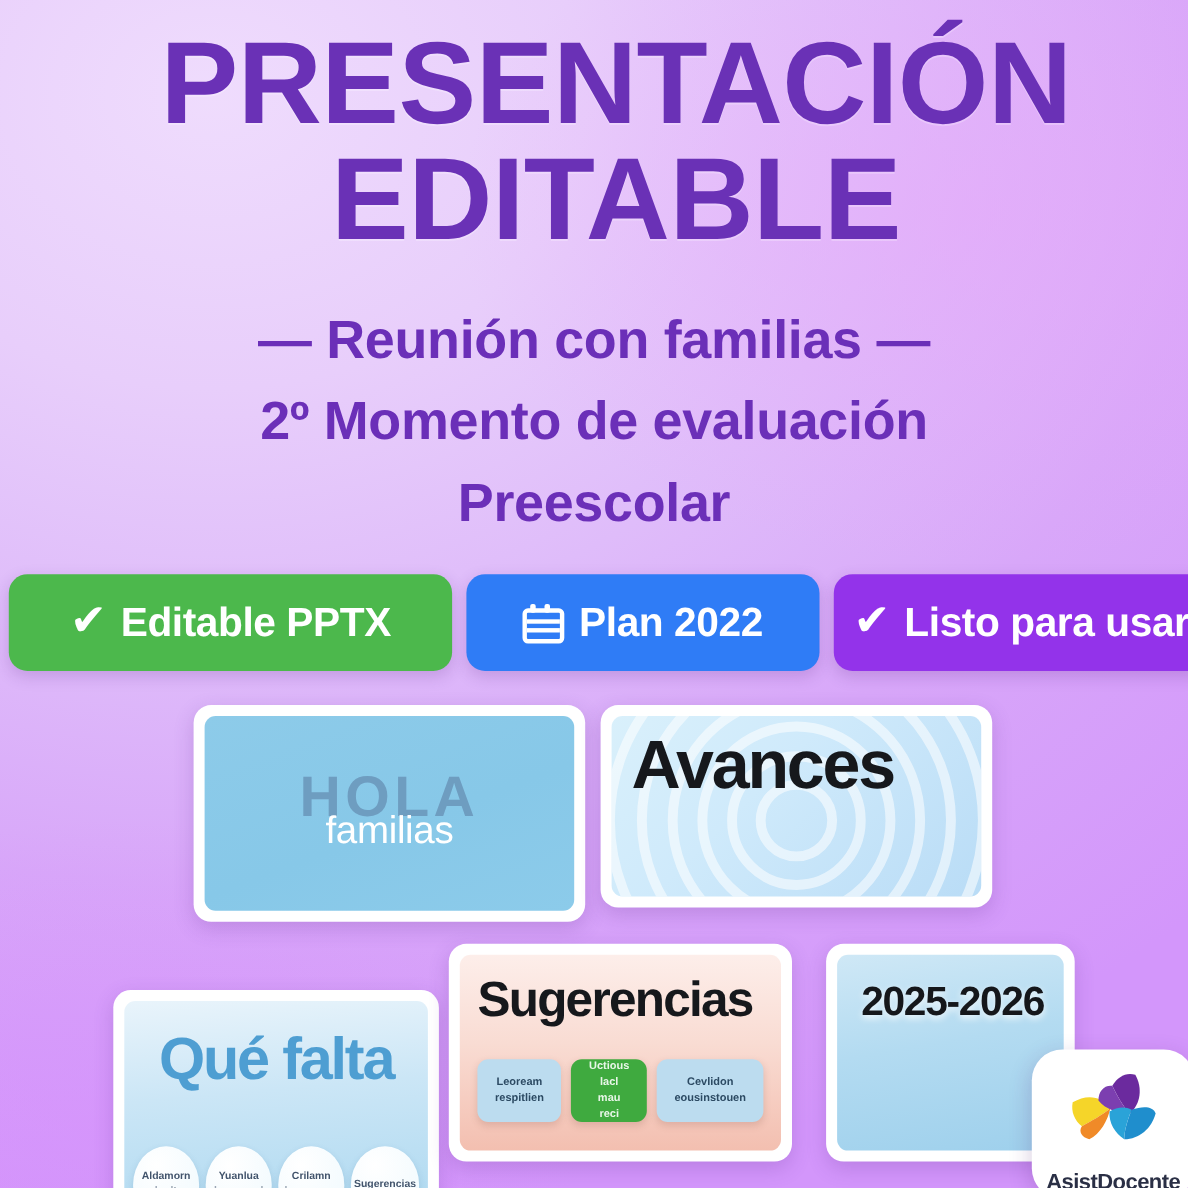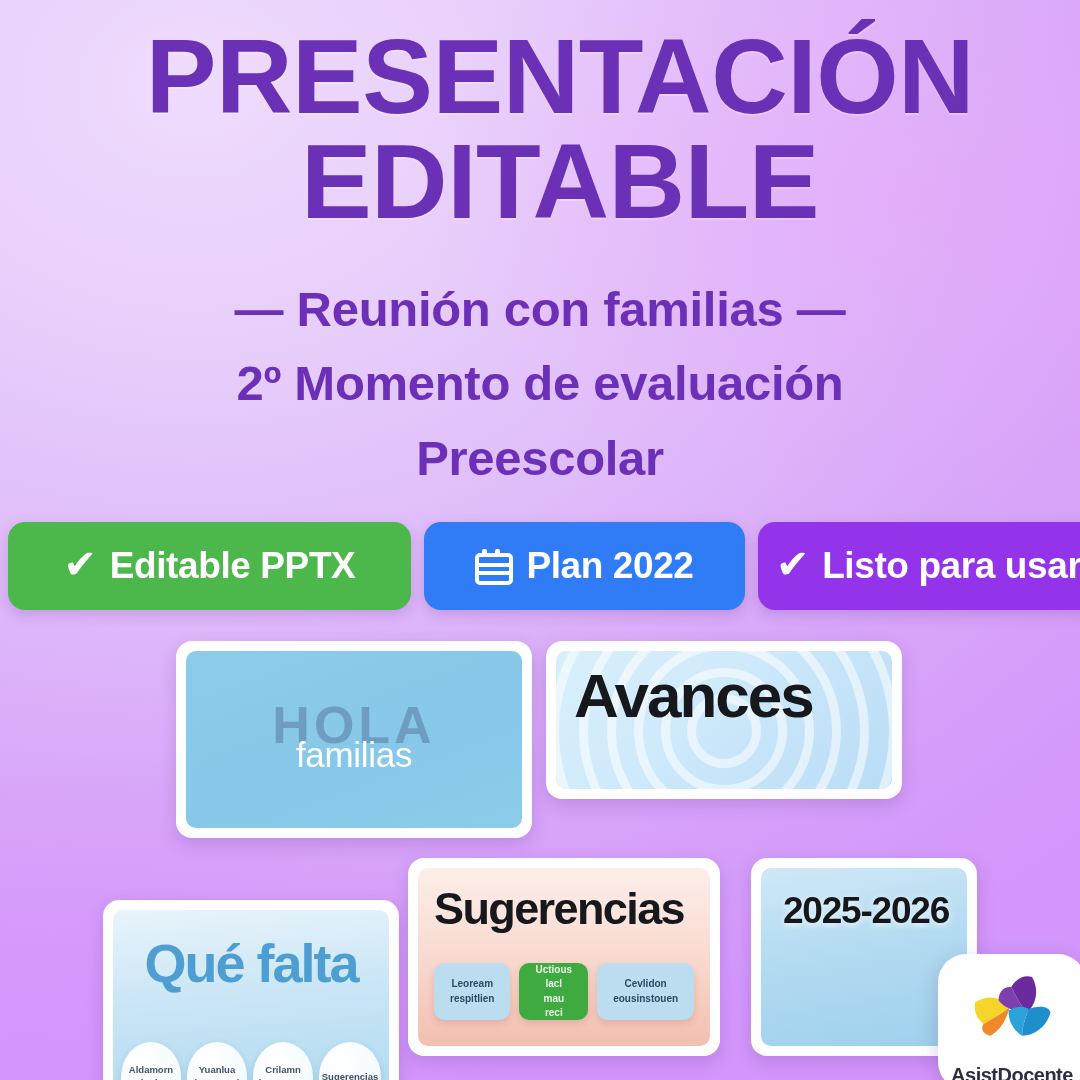--- a/index.html
+++ b/index.html
@@ -87,21 +87,21 @@
     position:absolute;left:0;right:0;top:44px;text-align:center;
     font-size:52px;font-weight:800;letter-spacing:4px;color:#6e9dc0;
     filter:blur(.4px);
   }
   .s-hola .sm{
     position:absolute;left:0;right:0;top:84px;text-align:center;
     font-size:35px;font-weight:400;color:#ffffff;letter-spacing:-.3px;
   }
 
   
-  .c-avances{left:546px;top:641px;width:356px;height:158px;}
+  .c-avances{left:546px;top:641px;width:356px;height:184px;}
   .s-avances{background:linear-gradient(135deg,#d9f0fb 0%,#cfeafb 40%,#b9dcf6 100%);}
   .ripples{position:absolute;inset:0;}
   .ripples span{
     position:absolute;border-radius:50%;border:9px solid rgba(255,255,255,.55);
     left:50%;top:58%;transform:translate(-50%,-50%);
   }
   .s-avances .ttl{
     position:absolute;left:18px;top:14px;font-size:62px;font-weight:800;
     color:#16181c;letter-spacing:-2px;line-height:1;
   }

